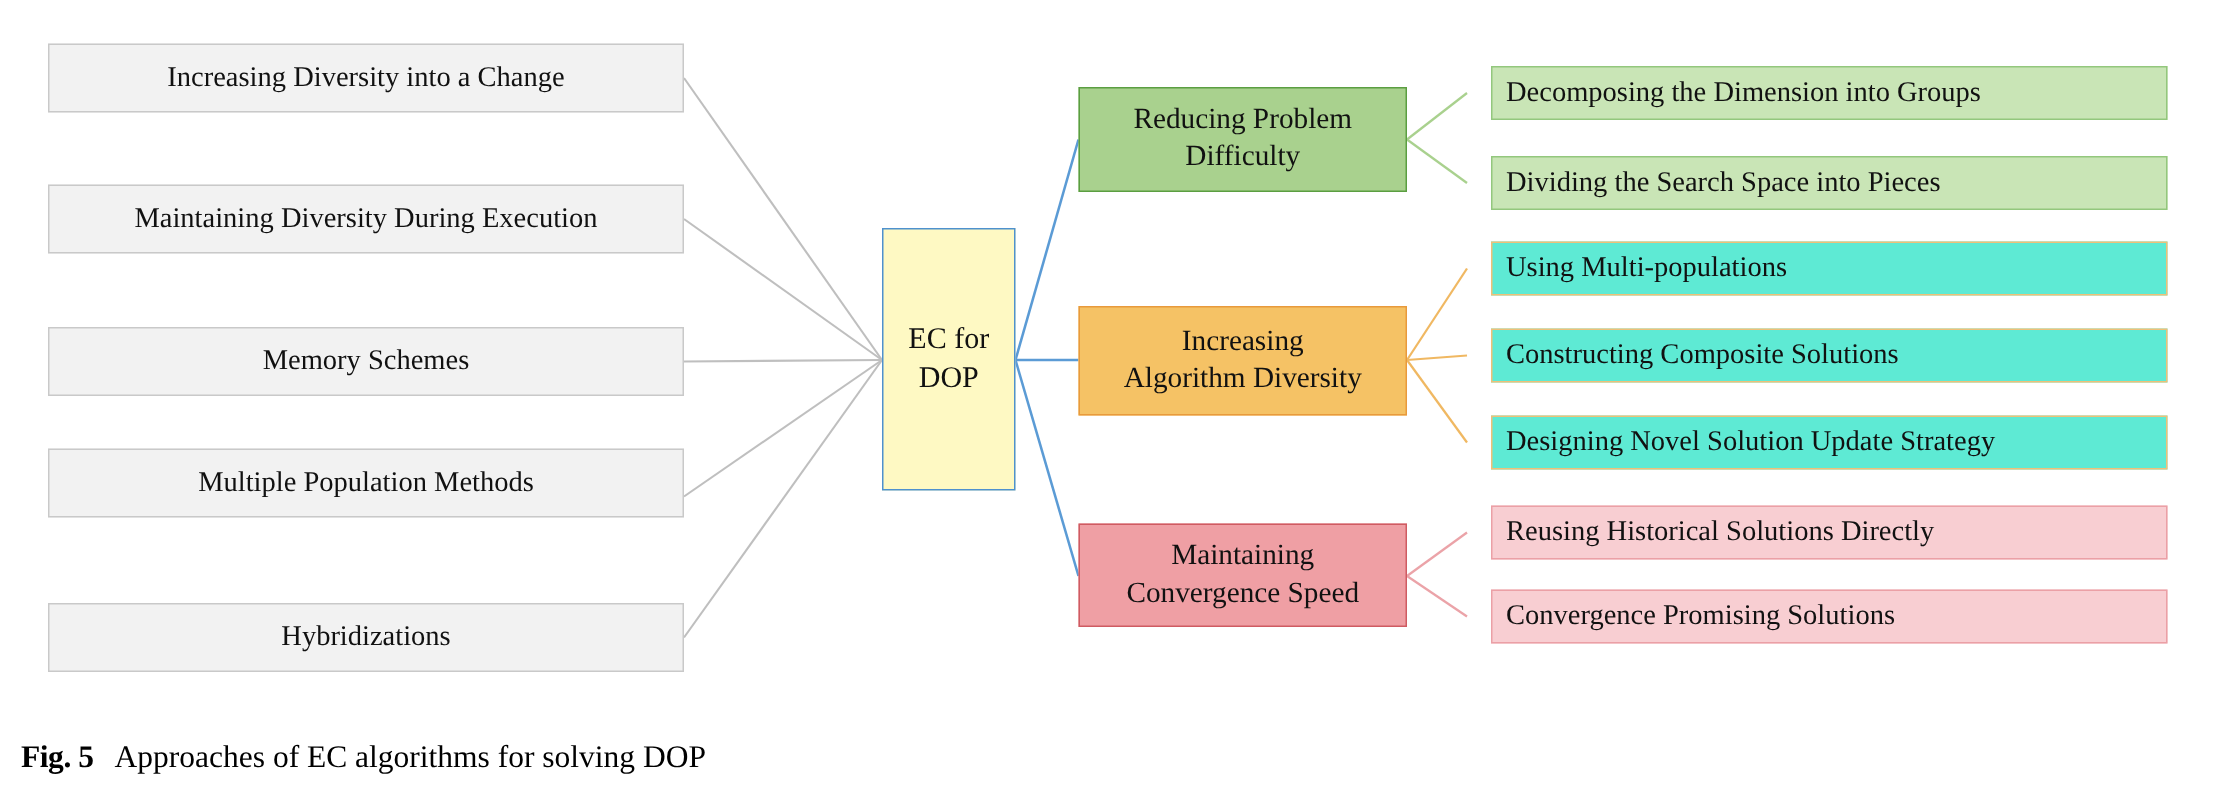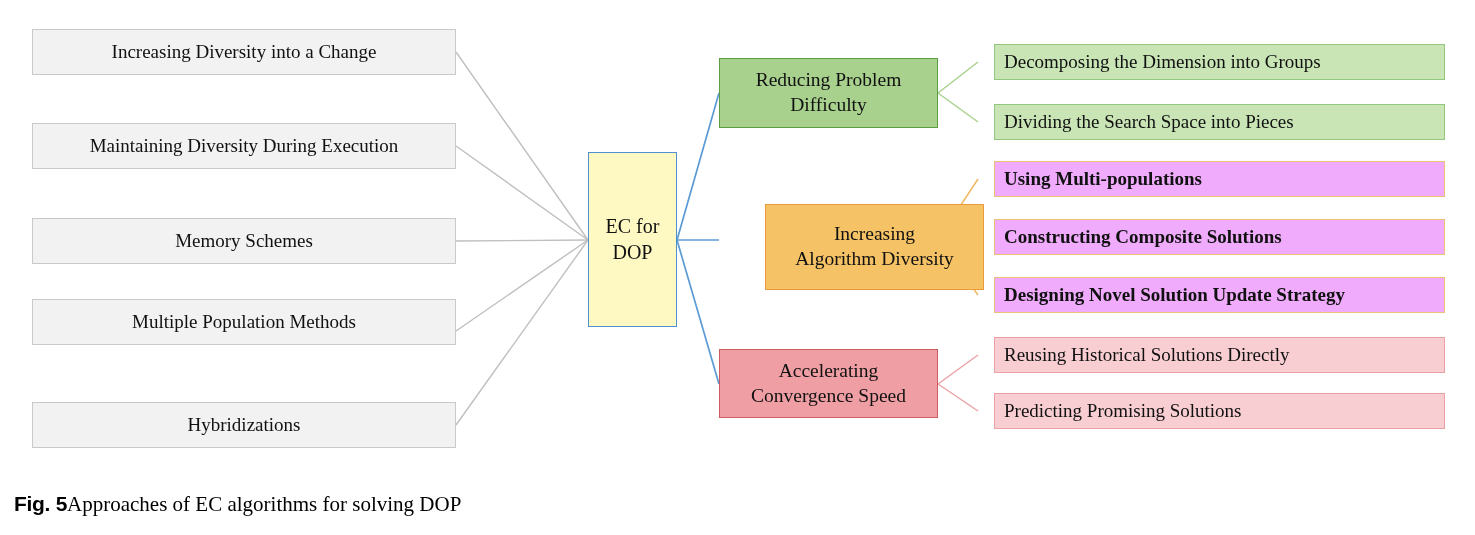--- a/index.html
+++ b/index.html
@@ -24,41 +24,41 @@
     left:32px;width:424px;height:46px;
     background:#f2f2f2;border:1px solid #c9c9c9;
   }
   .root-box{
     left:588px;top:152px;width:89px;height:175px;
     background:#fef9c3;border:1.5px solid #4e91ce;
     font-size:20px;
   }
   .cat-box{left:719px;width:219px;font-size:19.5px;}
   .cat-green{top:58px;height:70px;background:#a9d18e;border:1.5px solid #5b9e41;text-align:center;}
-  .cat-orange{top:204px;height:86px;background:#f5c265;border:1.5px solid #e89a3c;margin-left:46px;}
+  .cat-orange{top:204px;height:73px;background:#f5c265;border:1.5px solid #e89a3c;}
   .cat-red{top:349px;height:69px;background:#ef9fa4;border:1.5px solid #cf5b62;}
   .leaf{
     left:978px;width:451px;height:36px;
     justify-content:flex-start;
     padding-left:9px;
     text-align:left;
     font-size:19px;
     margin-left:16px;
   }
   .leaf-green{background:#c9e5b6;border:1.2px solid #93c77d;}
-  .leaf-orange{background:#f0abfc;border:1.2px solid #efc078;font-weight:bold;}
+  .leaf-orange{background:#5eead4;border:1.2px solid #efc078;}
   .leaf-red{background:#f8ced2;border:1.2px solid #eba0a6;}
   #caption{
     position:absolute;left:14px;top:492px;
     font-size:21px;color:#000000;
     display:flex;align-items:baseline;
   }
   #caption .figtag{
-    font-family:Liberation Sans, sans-serif;
-    font-weight:bold;letter-spacing:-0.3px;text-align:center;
+    font-family:Liberation Serif, serif;
+    font-weight:bold;margin-right:14px;letter-spacing:-0.3px;text-align:center;
   }
   #watermark{
     position:absolute;right:13px;top:501px;
     font-family:"Liberation Sans", sans-serif;
     font-size:19px;color:#d6d6d6;letter-spacing:0.5px;
   }
 </style>
 </head>
 <body>
 
@@ -103,30 +103,30 @@
   <div class="box left-box" style="top:299px">Multiple Population Methods</div>
   <div class="box left-box" style="top:402px">Hybridizations</div>
 
   <div class="box root-box">EC for
 DOP</div>
 
   <div class="box cat-box cat-green">Reducing Problem
 Difficulty</div>
   <div class="box cat-box cat-orange">Increasing
 Algorithm Diversity</div>
-  <div class="box cat-box cat-red">Accelerating
+  <div class="box cat-box cat-red">Maintaining
 Convergence Speed</div>
 
   <div class="box leaf leaf-green" style="top:44px">Decomposing the Dimension into Groups</div>
   <div class="box leaf leaf-green" style="top:104px">Dividing the Search Space into Pieces</div>
   <div class="box leaf leaf-orange" style="top:161px">Using Multi-populations</div>
   <div class="box leaf leaf-orange" style="top:219px">Constructing Composite Solutions</div>
   <div class="box leaf leaf-orange" style="top:277px">Designing Novel Solution Update Strategy</div>
   <div class="box leaf leaf-red" style="top:337px">Reusing Historical Solutions Directly</div>
-  <div class="box leaf leaf-red" style="top:393px">Predicting Promising Solutions</div>
+  <div class="box leaf leaf-red" style="top:393px">Convergence Promising Solutions</div>
 
   <div id="caption">
     <span class="figtag">Fig. 5</span>
     <span>Approaches of EC algorithms for solving DOP</span>
   </div>
 
 
 </div>
 
 </body></html>

